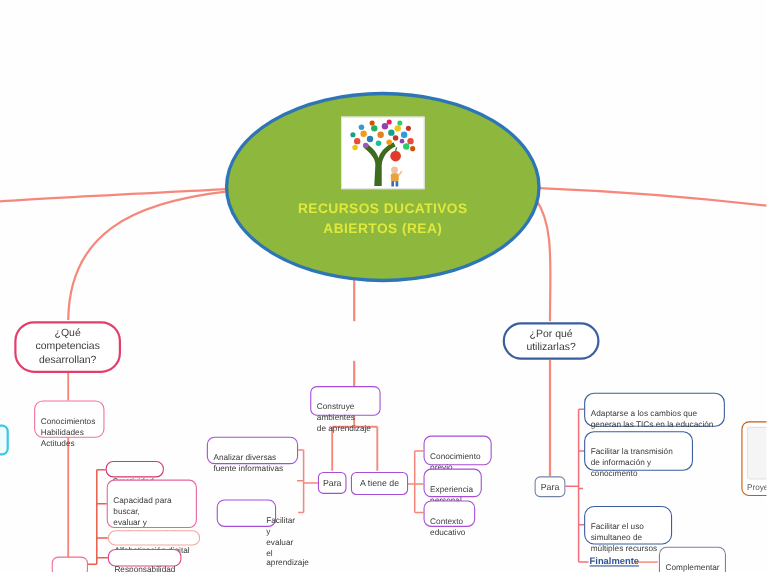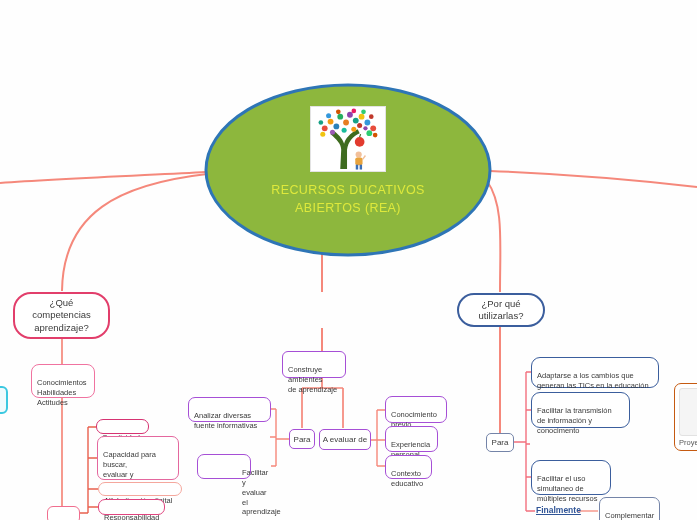--- a/index.html
+++ b/index.html
@@ -17,21 +17,21 @@
     display:flex;align-items:center;justify-content:center;text-align:center;
     font-size:9.5px;line-height:1.3;border-radius:18px;border:2px solid;
   }
   .tag{display:flex;align-items:center;justify-content:center;text-align:center;
     font-size:8px;border-radius:5px;border:1.8px solid;}
   
   .central{position:absolute;left:206px;top:85px;width:284px;height:170px;z-index:1;}
   .tree-img{position:absolute;left:104px;top:21px;width:76px;height:66px;background:#fff;
     border:1px solid #E3E3E3;box-sizing:border-box;}
   .central-title{position:absolute;left:46px;top:96px;width:192px;text-align:center;
-    font-weight:normal;font-size:12.5px;line-height:1.45;color:#DEE93C;letter-spacing:.4px;
+    font-weight:bold;font-size:12.5px;line-height:1.45;color:#DEE93C;letter-spacing:.4px;
     white-space:pre-line;}
   
   .n-qcomp{left:13px;top:292px;width:97px;height:47px;border-color:#E23E6B;}
   .n-conceptos{left:31px;top:364px;width:64px;height:34px;border-color:#F073A0;border-radius:8px;}
   .n-como{left:47px;top:506px;width:33px;height:18px;border-color:#F06E8E;font-size:7.5px;border-radius:6px;}
   .n-creatividad{left:96px;top:419px;width:53px;height:15px;border-color:#D63372;}
   .n-capacidad{left:97px;top:436px;width:82px;height:44px;border-color:#E4679E;}
   .n-alfabetizacion{left:98px;top:482px;width:84px;height:14px;border-color:#F5A79D;}
   .n-responsabilidad{left:98px;top:499px;width:67px;height:16px;border-color:#E0447F;}
   
@@ -130,21 +130,21 @@
         </g>
       </svg>
     </div>
     <div class="central-title">RECURSOS DUCATIVOS
 ABIERTOS (REA)</div>
   </div>
 
   <div class="node pill n-qcomp">
     <span>¿Qué
 competencias
-aprendizaje?</span>
+desarrollan?</span>
   </div>
   <div class="node small n-conceptos">
     <span>Conocimientos
 Habilidades
 Actitudes</span>
   </div>
   <div class="node small n-como">
     <span>Como:</span>
   </div>
   <div class="node small n-creatividad">
@@ -164,21 +164,21 @@
   </div>
 
   <div class="node small n-construye">
     <span>Construye ambientes
 de aprendizaje</span>
   </div>
   <div class="node tag n-para-doc">
     <span>Para</span>
   </div>
   <div class="node tag n-apartir">
-    <span>A evaluar de</span>
+    <span>A tiene de</span>
   </div>
   <div class="node small n-analizar">
     <span>Analizar diversas
 fuente informativas</span>
   </div>
   <div class="node small n-facilitar-ev">
     <span>Facilitar y evaluar
 el aprendizaje</span>
   </div>
   <div class="node small n-conprevio">

